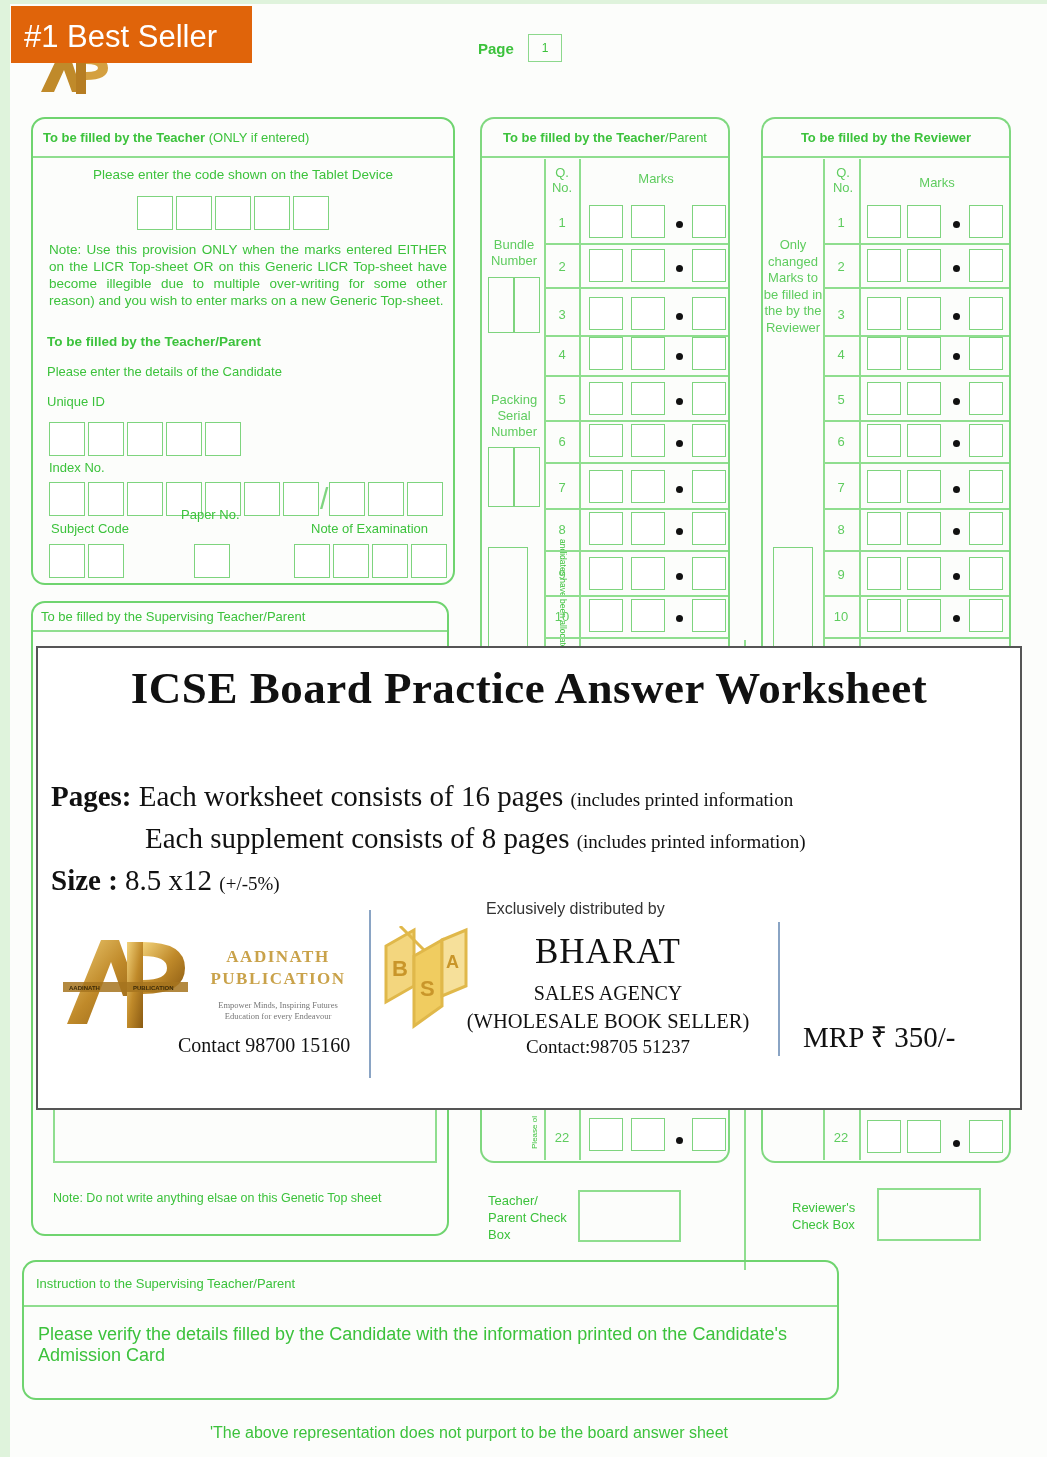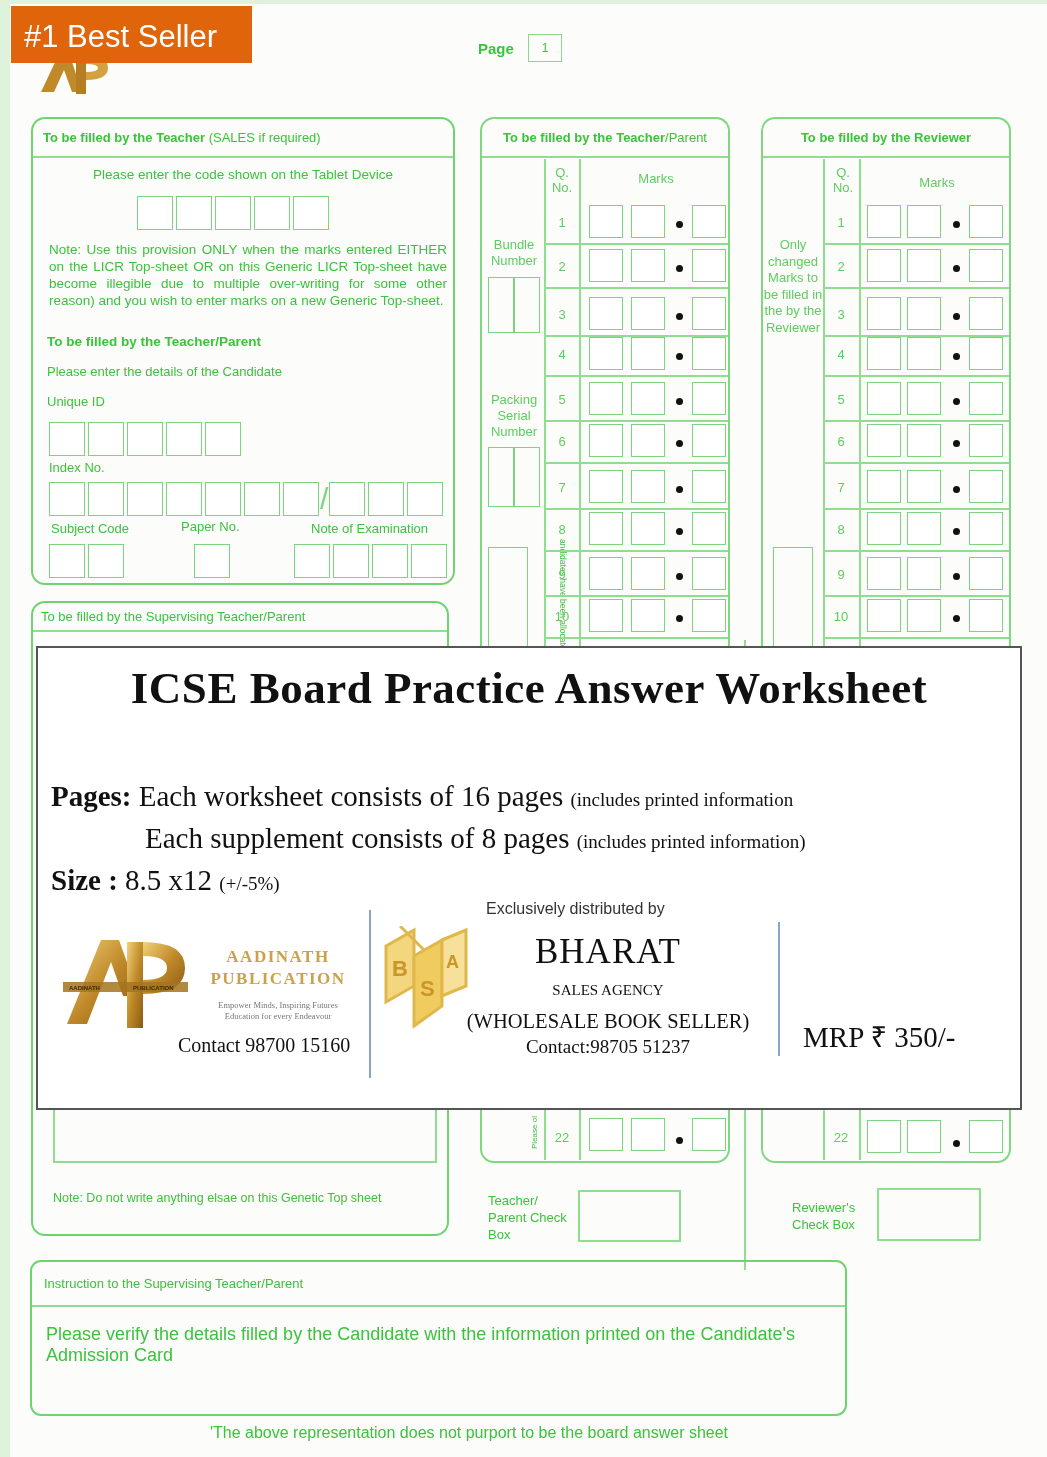--- a/index.html
+++ b/index.html
@@ -33,21 +33,21 @@
   .ov-line small { font-size: 19px; }
   .divider { position: absolute; width: 2px; background: #8aa4c4; }
   .gold { color: #c9a24a; }
   .ap-logo { position: absolute; left: 25px; top: 288px; width: 125px; height: 95px; }
   .aad-name { position: absolute; left: 165px; top: 298px; width: 150px; text-align: center; font-size: 17px; font-weight: bold; letter-spacing: 1.5px; line-height: 22px; }
   .aad-tag { position: absolute; left: 160px; top: 352px; width: 160px; text-align: center; font-size: 8.5px; color: #777; line-height: 11px; }
   .aad-contact { position: absolute; left: 140px; top: 386px; font-size: 20px; }
   .bsa-logo { position: absolute; left: 346px; top: 278px; width: 86px; height: 105px; }
   .excl { position: absolute; left: 448px; top: 252px; font-family: "Liberation Sans", sans-serif; font-size: 16px; color: #333; }
   .bharat { position: absolute; left: 420px; top: 284px; width: 300px; text-align: center; font-size: 35px; letter-spacing: 1px; }
-  .sales { position: absolute; left: 410px; top: 334px; width: 320px; text-align: center; font-size: 15px; }
+  .sales { position: absolute; left: 410px; top: 334px; width: 320px; text-align: center; font-size: 20px; }
   .wholesale { position: absolute; left: 410px; top: 362px; width: 320px; text-align: center; font-size: 20.5px; }
   .bsa-contact { position: absolute; left: 410px; top: 388px; width: 320px; text-align: center; font-size: 19px; }
   .mrp { position: absolute; left: 765px; top: 368px; font-size: 29px; }
 
   .foot-note { position: absolute; font-size: 12.5px; color: #3cc23c; }
 </style>
 </head>
 <body>
 
 <div class="sheet"></div>
@@ -58,21 +58,21 @@
   <rect x="40" y="4" width="10" height="38" fill="#b67d22"></rect>
   <path d="M50 4 Q72 4 72 16 Q72 28 50 28 L50 20 Q62 20 62 16 Q62 12 50 12 Z" fill="#d4a040"></path>
 </svg>
 
 <div class="page-lbl">Page</div>
 <div class="page-box">1</div>
 
 <div class="panel" style="left:31px; top:117px; width:424px; height:468px;">
   <div class="panel-head" style="padding:11px 10px;">
     <b>To be filled by the Teacher</b>
-    <span>(SALES if required)</span>
+    <span>(ONLY if entered)</span>
   </div>
   <div class="small" style="position:absolute; top:48px; left:0; width:100%; text-align:center; font-size:13.5px;">Please enter the code shown on the Tablet Device</div>
   <div class="row-boxes" style="left:104px; top:77px;">
     <span class="box"></span>
     <span class="box"></span>
     <span class="box"></span>
     <span class="box"></span>
     <span class="box"></span>
   </div>
   <div class="note" style="top:122px;">Note: Use this provision ONLY when the marks entered EITHER on the LICR Top-sheet OR on this Generic LICR Top-sheet have become illegible due to multiple over-writing for some other reason) and you wish to enter marks on a new Generic Top-sheet.</div>
@@ -94,21 +94,21 @@
     <span class="box"></span>
     <span class="box"></span>
     <span class="box"></span>
     <span class="box"></span>
     <span style="color:#7ed47e; font-size:30px; line-height:34px; margin:0 -2px;">/</span>
     <span class="box"></span>
     <span class="box"></span>
     <span class="box"></span>
   </div>
   <div class="small" style="position:absolute; left:18px; top:402px;">Subject Code</div>
-  <div class="small" style="position:absolute; left:148px; top:400px;">Paper No.</div>
+  <div class="small" style="position:absolute; left:148px; top:388px;">Paper No.</div>
   <div class="small" style="position:absolute; left:278px; top:402px;">Note of Examination</div>
   <div class="row-boxes" style="left:16px; top:425px;">
     <span class="box"></span>
     <span class="box"></span>
   </div>
   <div class="row-boxes" style="left:161px; top:425px;">
     <span class="box"></span>
   </div>
   <div class="row-boxes" style="left:261px; top:425px;">
     <span class="box"></span>
@@ -294,21 +294,21 @@
   <div class="vline" style="left:96px; top:0; height:50px;"></div>
   <div class="qno" style="left:64px; top:20px; width:28px;">22</div>
   <div class="mbox" style="left:104px; top:10px;"></div>
   <div class="mbox" style="left:144px; top:10px;"></div>
   <div class="dot" style="left:190px; top:30px;"></div>
   <div class="mbox" style="left:206px; top:10px;"></div>
 </div>
 <div class="foot-note" style="left:792px; top:1199px; width:75px; line-height:17px; font-size:13px;">Reviewer's Check Box</div>
 <div style="position:absolute; left:877px; top:1188px; width:104px; height:53px; border:2px solid #8fde8f;"></div>
 
-<div class="panel" style="left:30px; top:1260px; width:817px; height:156px;border-radius:11px;">
+<div class="panel" style="left:22px; top:1260px; width:817px; height:140px;">
   <div class="panel-head" style="padding:14px 12px; font-size:13px;">Instruction to the Supervising Teacher/Parent</div>
   <div class="small" style="position:absolute; left:14px; top:62px; font-size:18px;">Please verify the details filled by the Candidate with the information printed on the Candidate's Admission Card</div>
 </div>
 <div class="foot-note" style="left:210px; top:1424px; font-size:16px;">'The above representation does not purport to be the board answer sheet</div>
 
 <div class="overlay">
   <div class="ov-title">ICSE Board Practice Answer Worksheet</div>
   <div class="ov-line" style="top:132px;">
     <b>Pages:</b>
     <span>Each worksheet consists of 16 pages</span>

